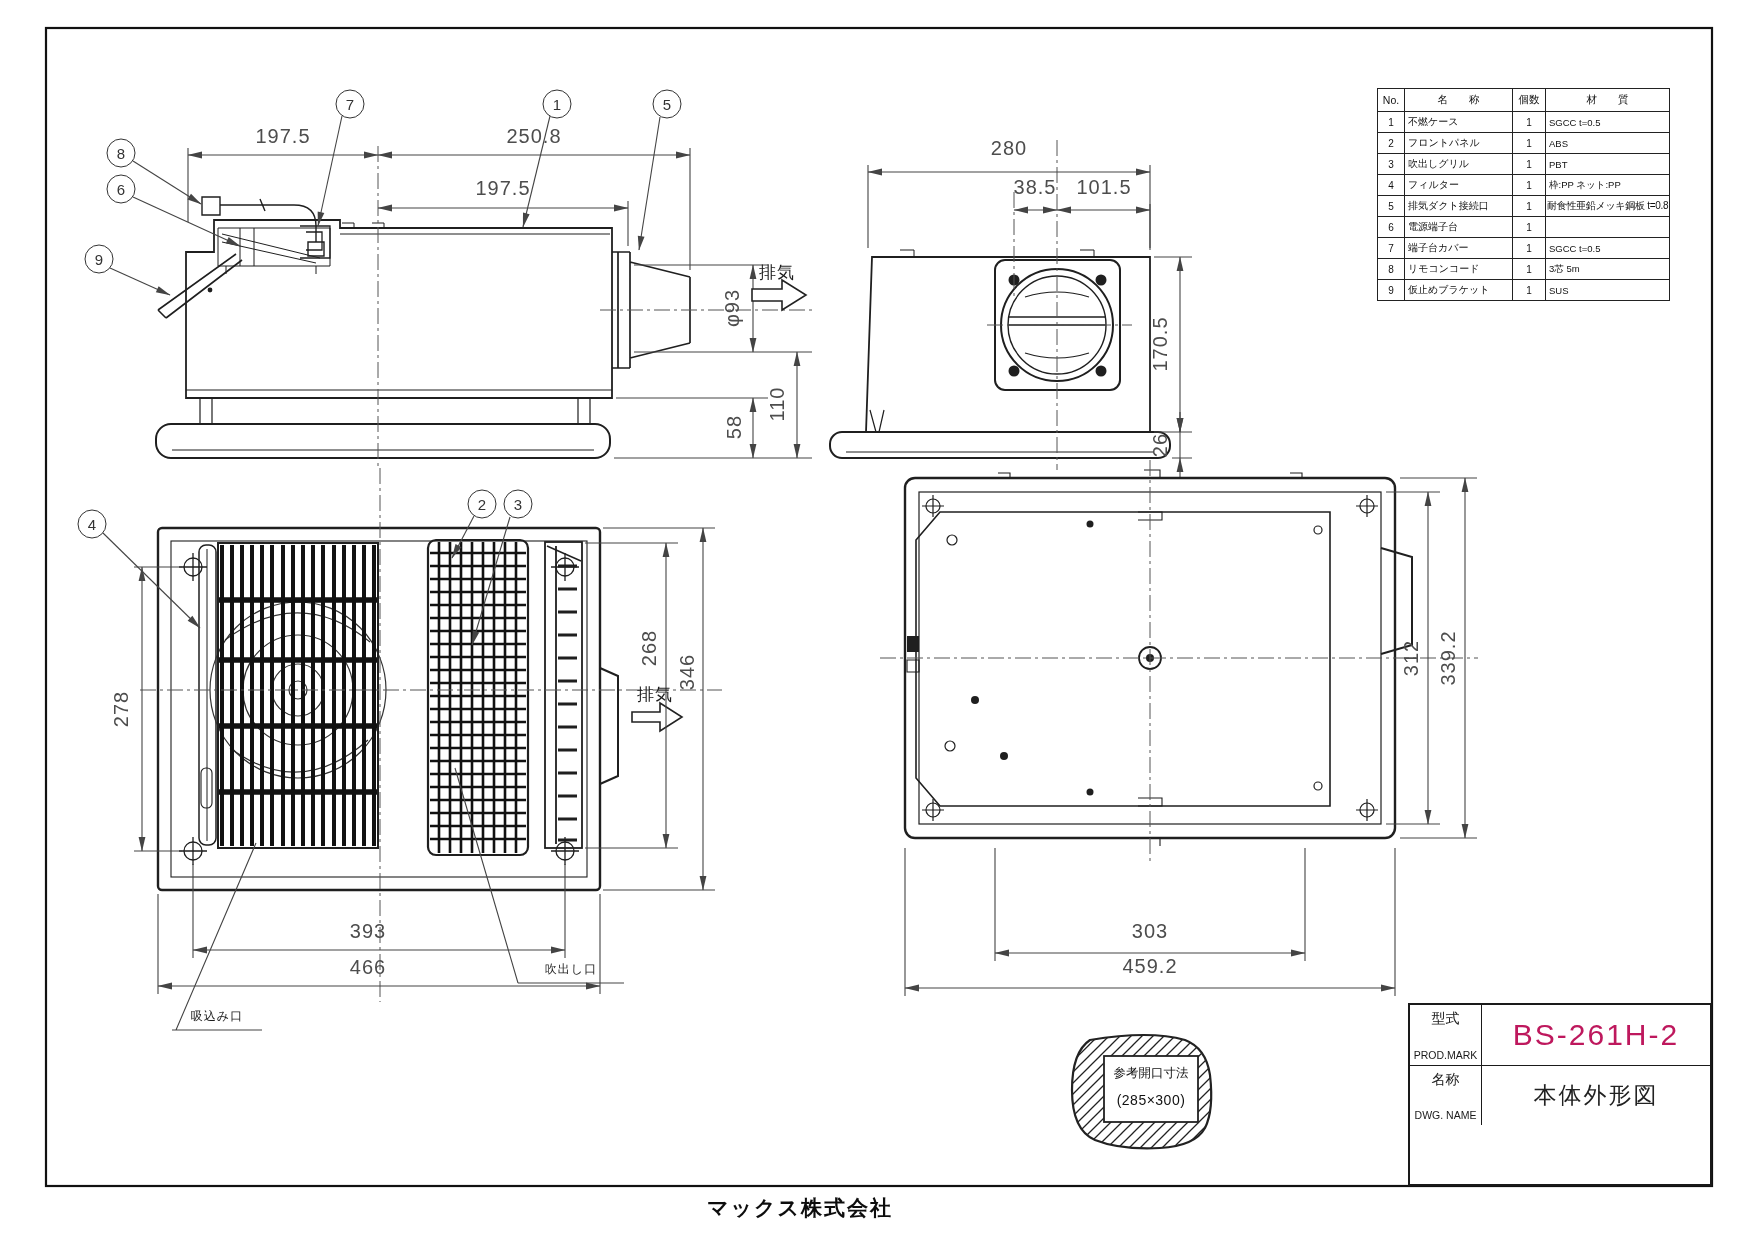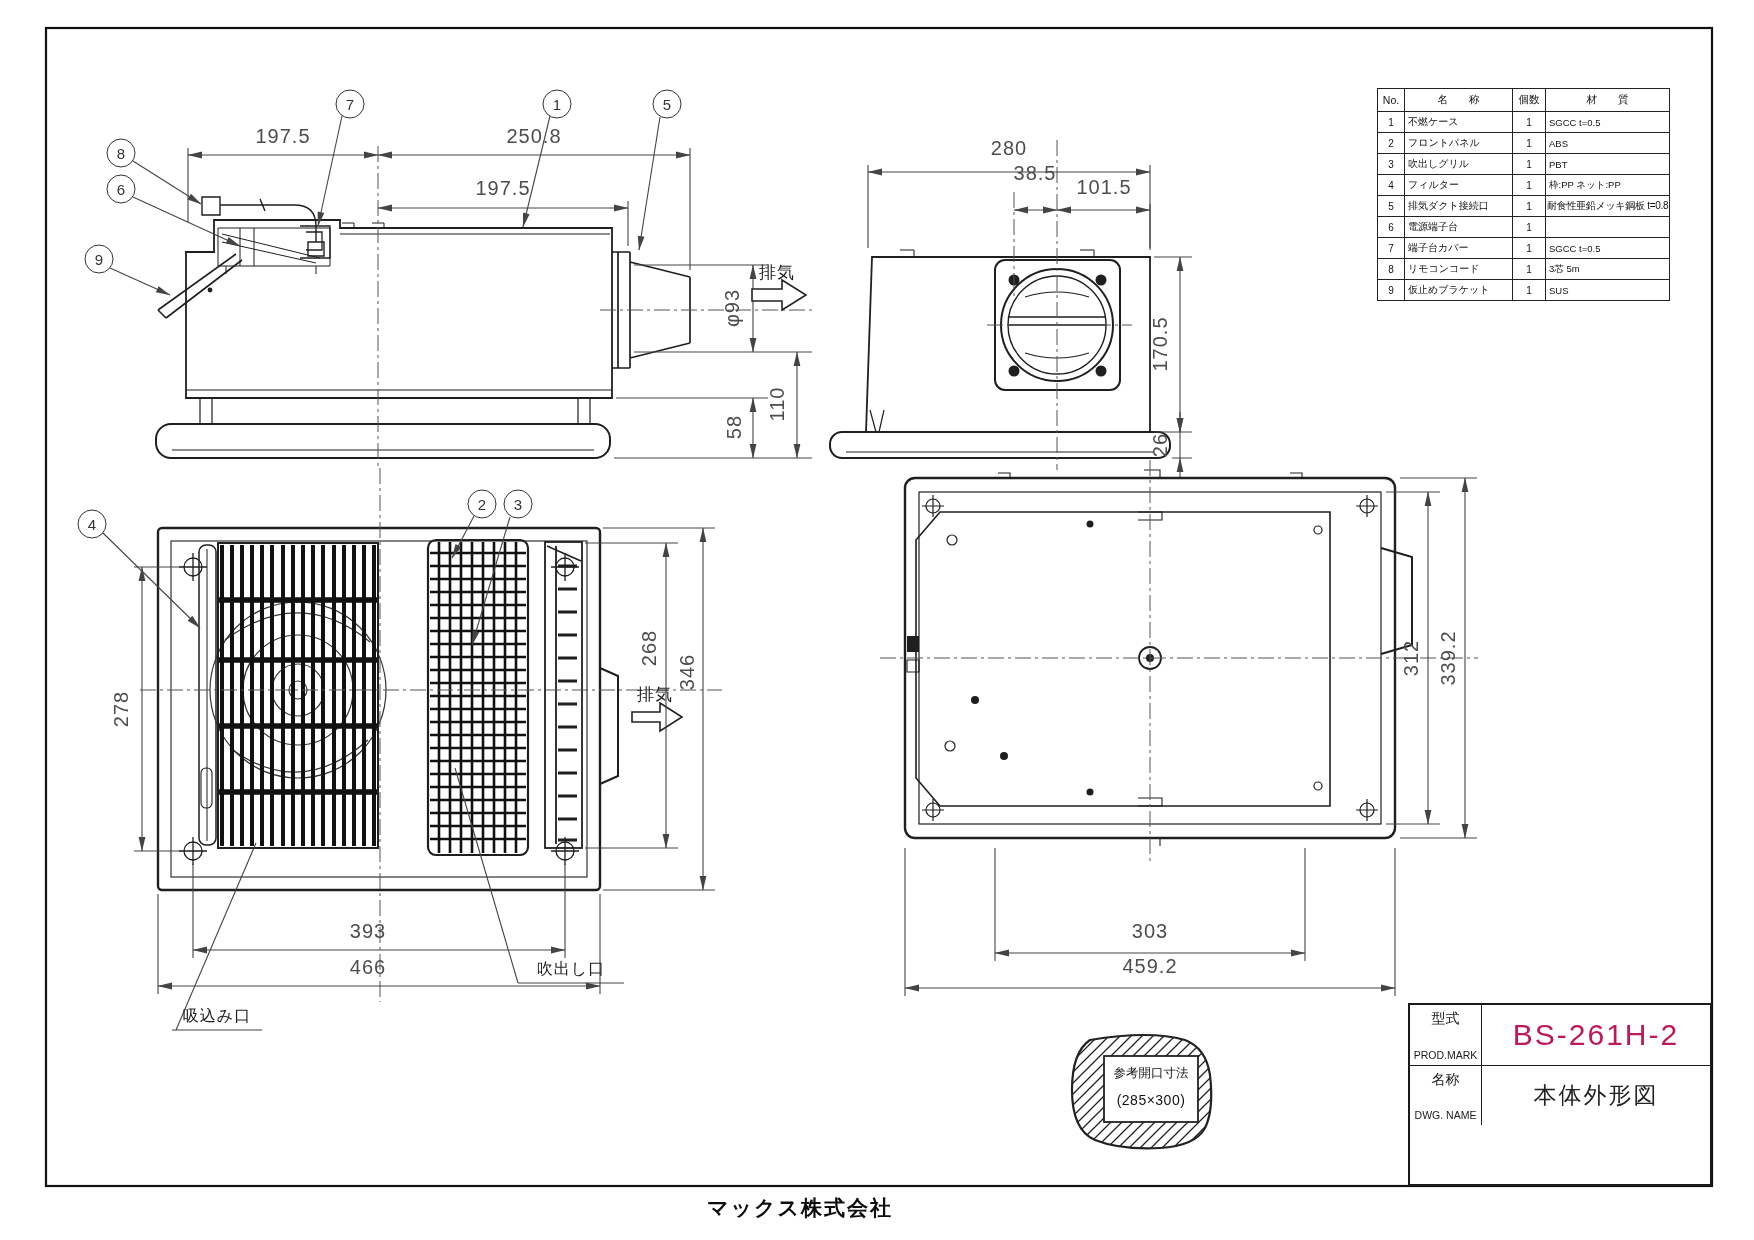--- a/index.html
+++ b/index.html
@@ -3,21 +3,21 @@
 <meta charset="utf-8">
 <style>
   html,body{margin:0;padding:0;background:#fff;}
   #sheet{position:relative;width:1754px;height:1240px;background:#fff;overflow:hidden;
          font-family:"Liberation Sans",sans-serif;}
   #linework{position:absolute;left:0;top:0;}
   .txt{position:absolute;transform:translate(-50%,-50%);white-space:nowrap;}
   .dim{font-size:20px;color:#4d4d4d;letter-spacing:1px;}
   .dim.v{transform:translate(-50%,-50%) rotate(-90deg);}
   .jp{font-size:17px;color:#1c1c1c;letter-spacing:1px;}
-  .jp.sm{font-size:16px;}
+  .jp.sm{font-size:12px;}
   .balloon{position:absolute;width:27px;height:27px;border:1.6px solid #333;border-radius:50%;
            background:#fff;display:flex;align-items:center;justify-content:center;
            font-size:15px;color:#333;transform:translate(-50%,-50%);}
   
   #parts{position:absolute;left:1377px;top:88px;border-collapse:collapse;table-layout:fixed;}
   #parts td{border:1px solid #222;font-size:10px;color:#111;padding:0 3px;height:20px;
             overflow:hidden;white-space:nowrap;margin-left:48px;}
   #parts tr.hdr td{text-align:center;height:22px;font-size:10.5px;}
   #parts td.c{text-align:center;}
   #parts td.small{font-size:10px;letter-spacing:-0.3px;padding:0 1px;}
@@ -280,21 +280,21 @@
 
   <div class="txt dim" style="left:283px;top:136px">197.5</div>
   <div class="txt dim" style="left:534px;top:136px">250.8</div>
   <div class="txt dim" style="left:503px;top:188px">197.5</div>
   <div class="txt dim v" style="left:732px;top:308px">φ93</div>
   <div class="txt dim v" style="left:777px;top:404px">110</div>
   <div class="txt dim v" style="left:734px;top:427px">58</div>
   <div class="txt jp" style="left:777px;top:272px">排気</div>
 
   <div class="txt dim" style="left:1009px;top:148px">280</div>
-  <div class="txt dim" style="left:1035px;top:173px">38.5</div>
+  <div class="txt dim" style="left:1035px;top:187px">38.5</div>
   <div class="txt dim" style="left:1104px;top:187px">101.5</div>
   <div class="txt dim v" style="left:1160px;top:344px">170.5</div>
   <div class="txt dim v" style="left:1160px;top:445px">26</div>
 
   <div class="txt dim v" style="left:121px;top:709px">278</div>
   <div class="txt dim v" style="left:649px;top:648px">268</div>
   <div class="txt dim v" style="left:687px;top:672px">346</div>
   <div class="txt dim" style="left:368px;top:931px">393</div>
   <div class="txt dim" style="left:368px;top:967px">466</div>
   <div class="txt jp sm" style="left:571px;top:969px">吹出し口</div>

